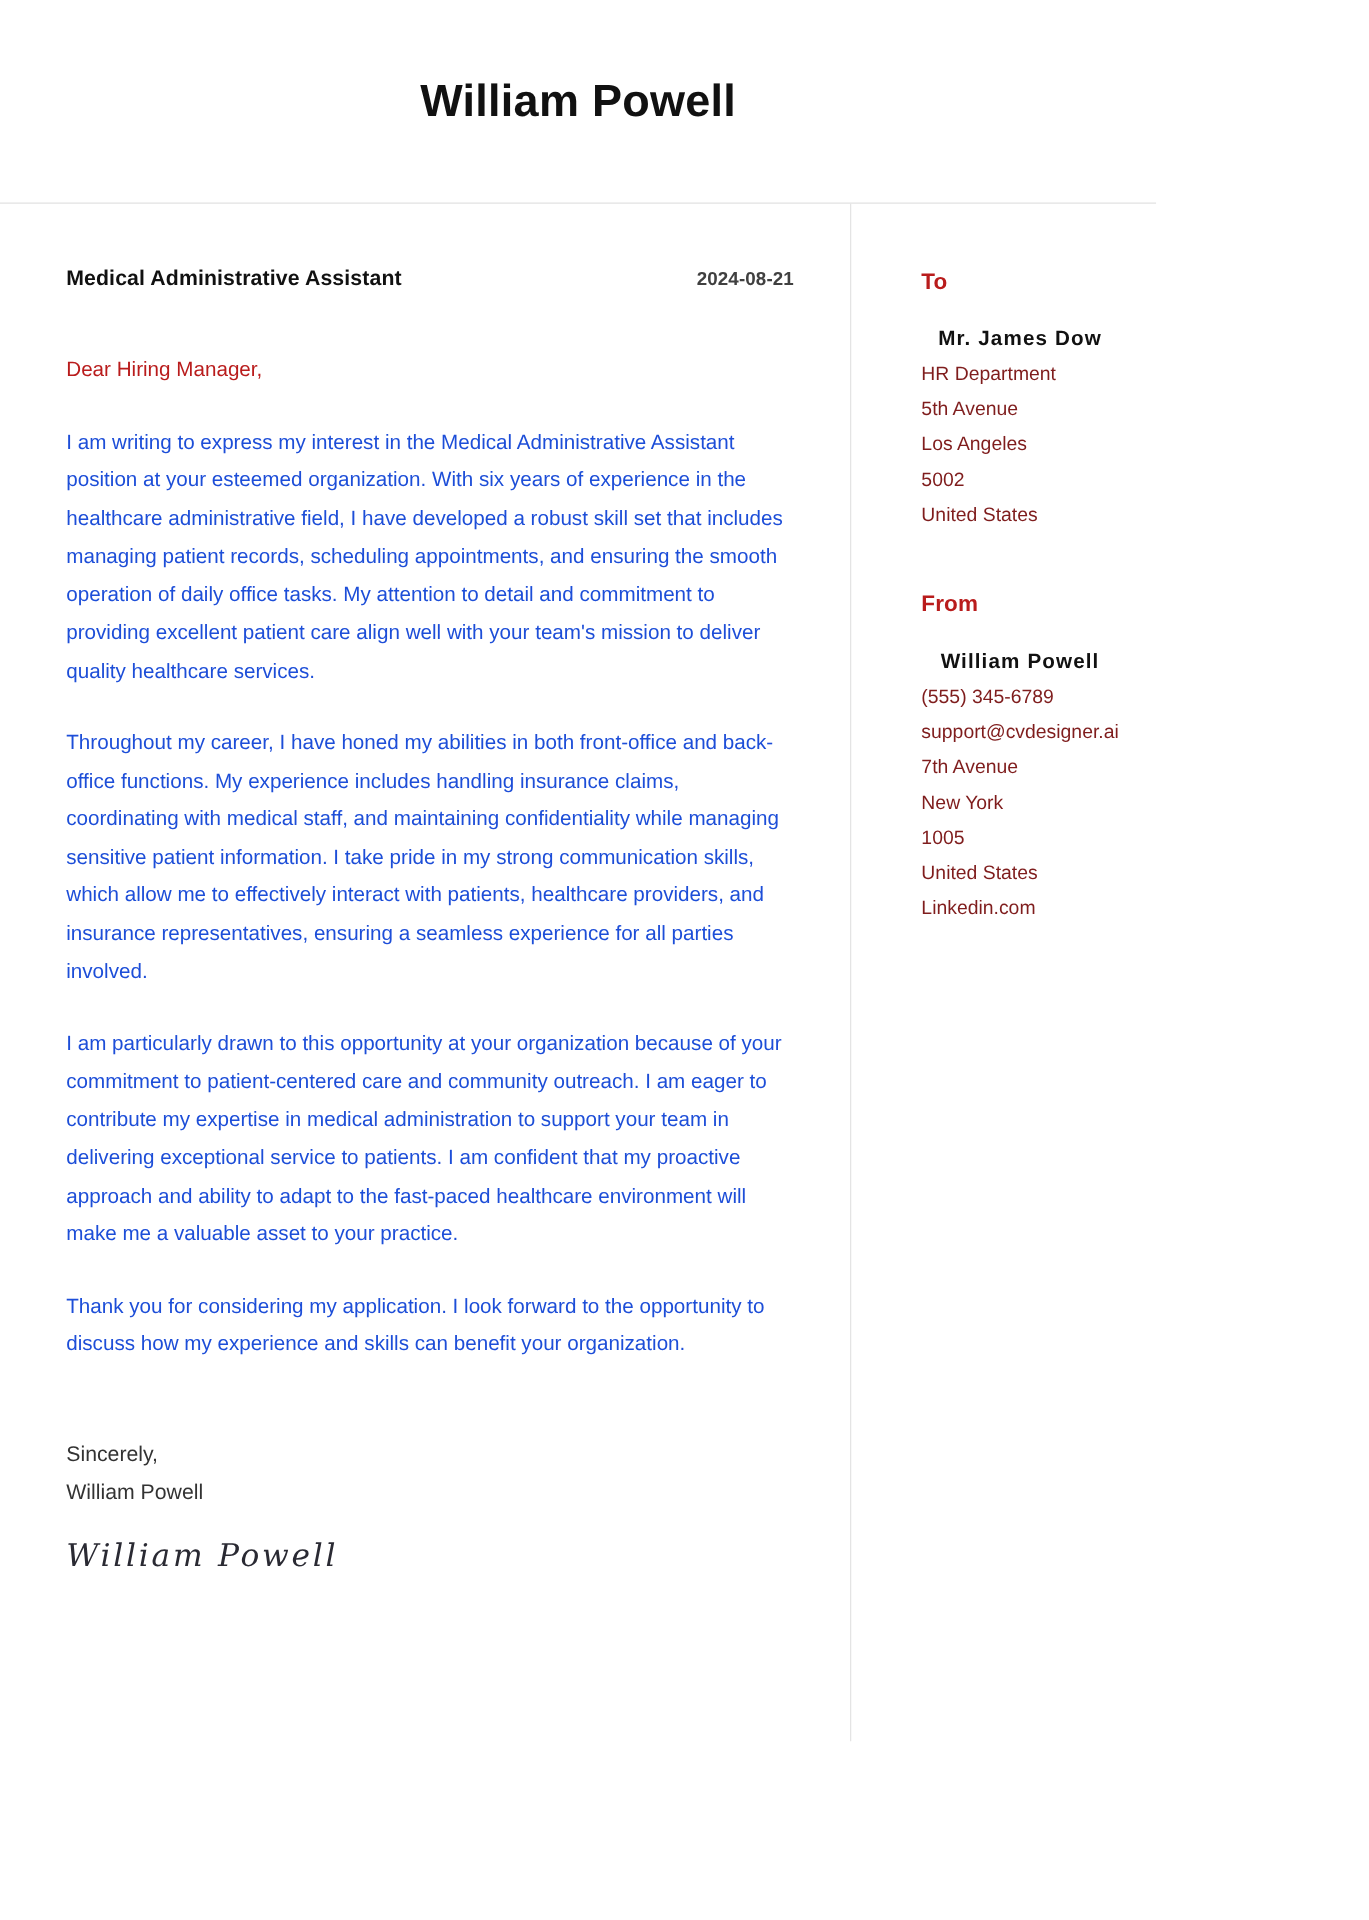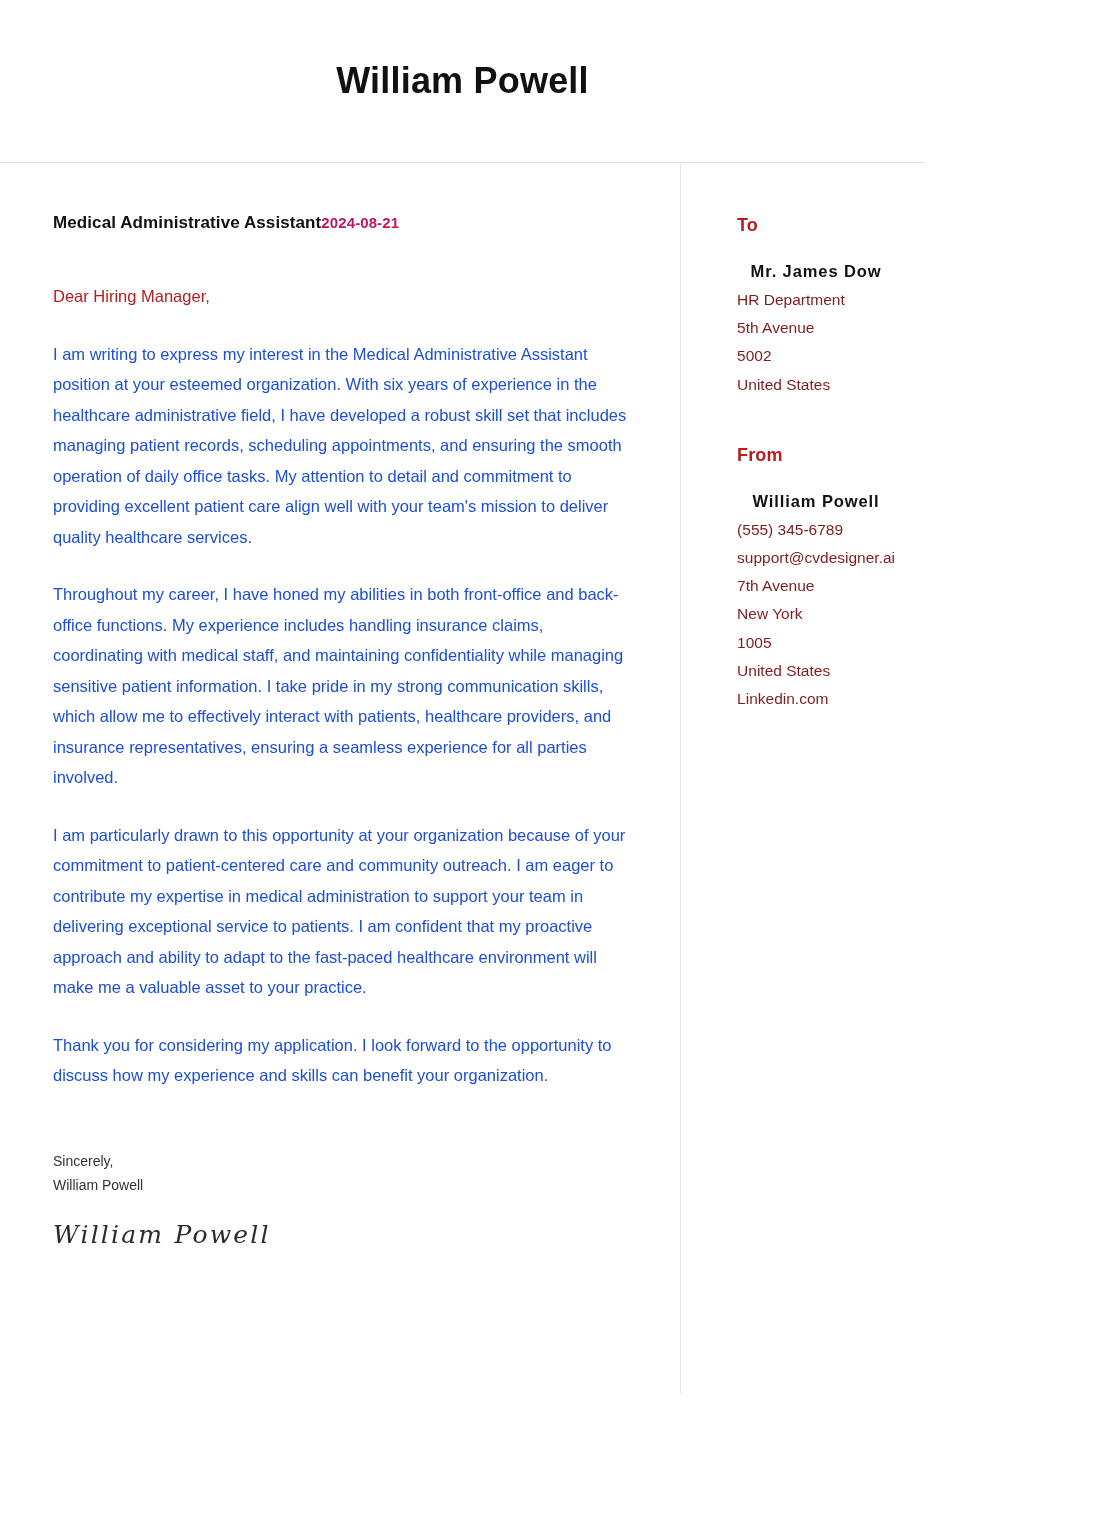--- a/index.html
+++ b/index.html
@@ -53,31 +53,32 @@
   .right-col {
     flex: 1;
     box-sizing: border-box;
     padding: 52px 30px 0 56px;
   }
 
   
   .title-row {
     display: flex;
     align-items: baseline;
+    justify-content: space-between;
   }
   .job-title {
     font-size: 17px;
     font-weight: bold;
     color: #111111;
     letter-spacing: 0.1px;
   }
   .letter-date {
     font-size: 15px;
     font-weight: bold;
-    color: #be185d;
+    color: #404040;
     letter-spacing: 0.1px;
     white-space: nowrap;
   }
 
   
   .salutation {
     margin-top: 48px;
     font-size: 16.5px;
     color: #b91c1c;
     line-height: 1.85;
@@ -85,21 +86,21 @@
   .letter-para {
     margin-top: 27px;
     font-size: 16.5px;
     color: #1d4ed8;
     line-height: 1.85;
     text-align: left;
     max-width: 632px;
   }
   .closing-block {
     margin-top: 58px;
-    font-size: 14px;
+    font-size: 17px;
     color: #333333;
     line-height: 1.75;
   }
   .closing-line { display: block; }
   .signature-script {
     margin-top: 24px;
     font-family: "DejaVu Serif", serif;
     font-style: italic;
     font-size: 25px;
     color: #2a2a33;
@@ -167,20 +168,21 @@
 
     </div>
 
     <div class="right-col">
 
       <div class="addr-block">
         <div class="addr-heading">To</div>
         <div class="addr-name">Mr. James Dow</div>
         <div class="addr-line">HR Department</div>
         <div class="addr-line">5th Avenue</div>
+        <div class="addr-line">Los Angeles</div>
         <div class="addr-line">5002</div>
         <div class="addr-line">United States</div>
       </div>
 
       <div class="addr-block">
         <div class="addr-heading">From</div>
         <div class="addr-name">William Powell</div>
         <div class="addr-line">(555) 345-6789</div>
         <div class="addr-line">support@cvdesigner.ai</div>
         <div class="addr-line">7th Avenue</div>

